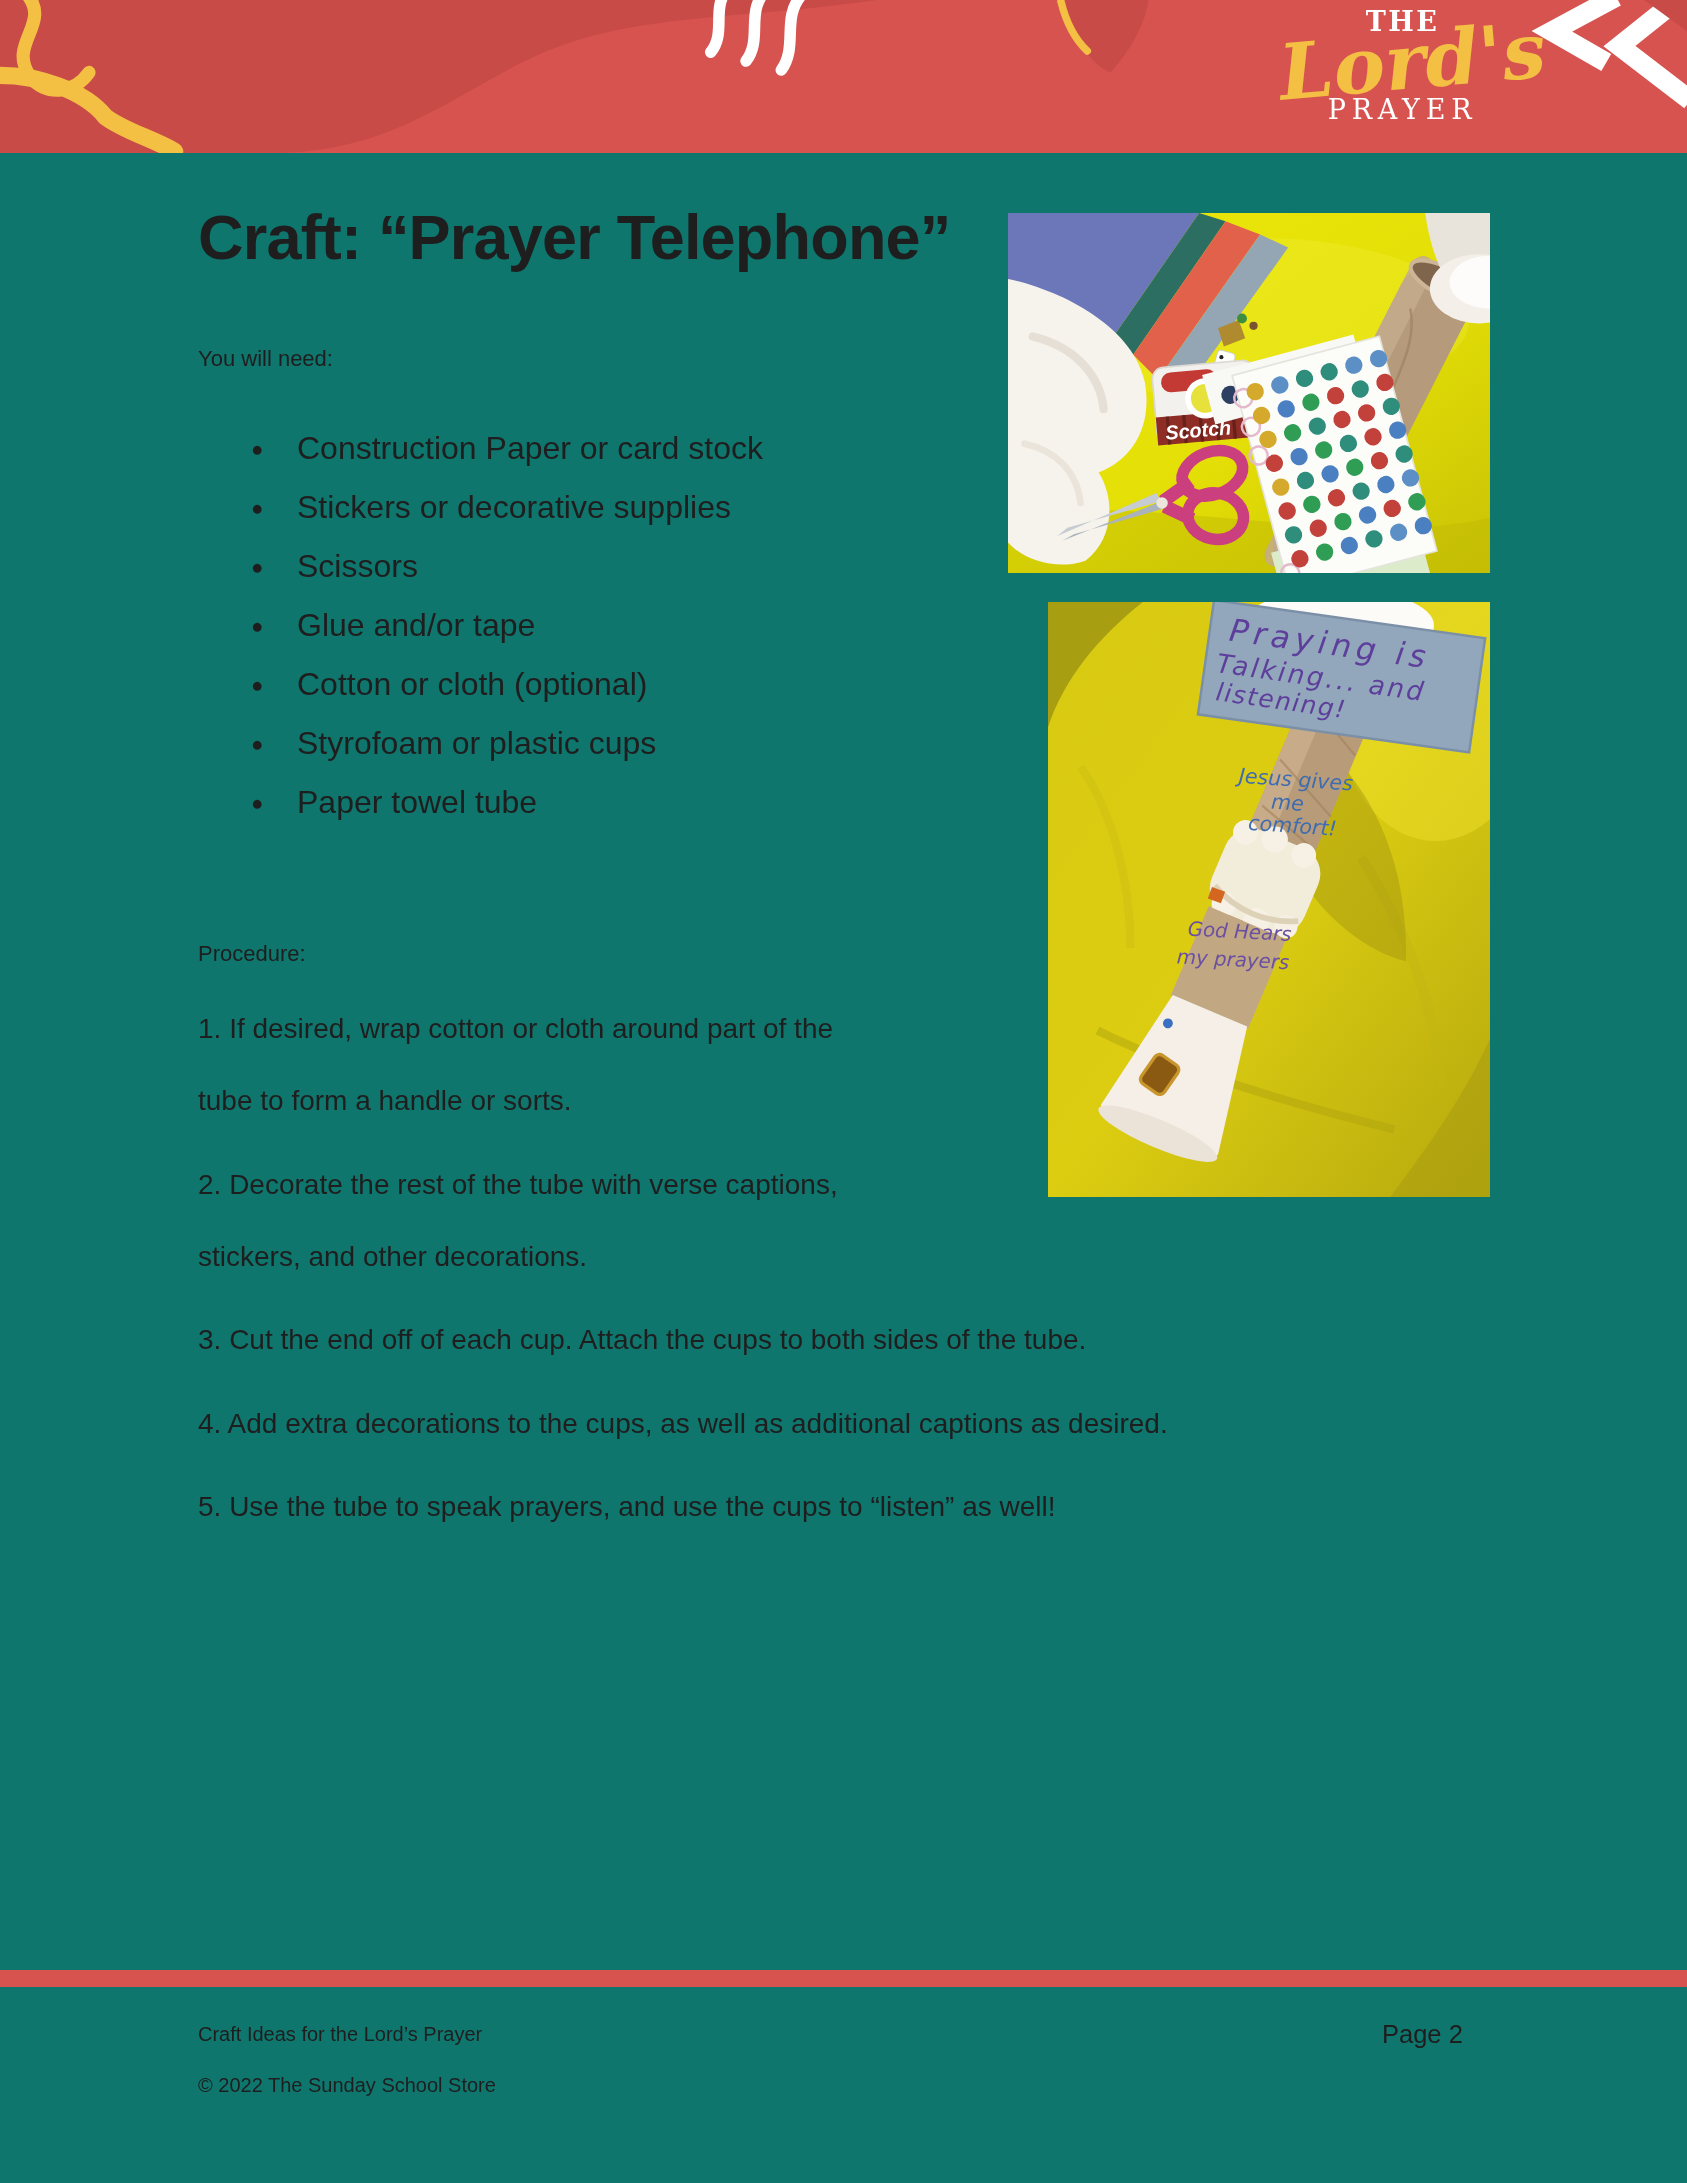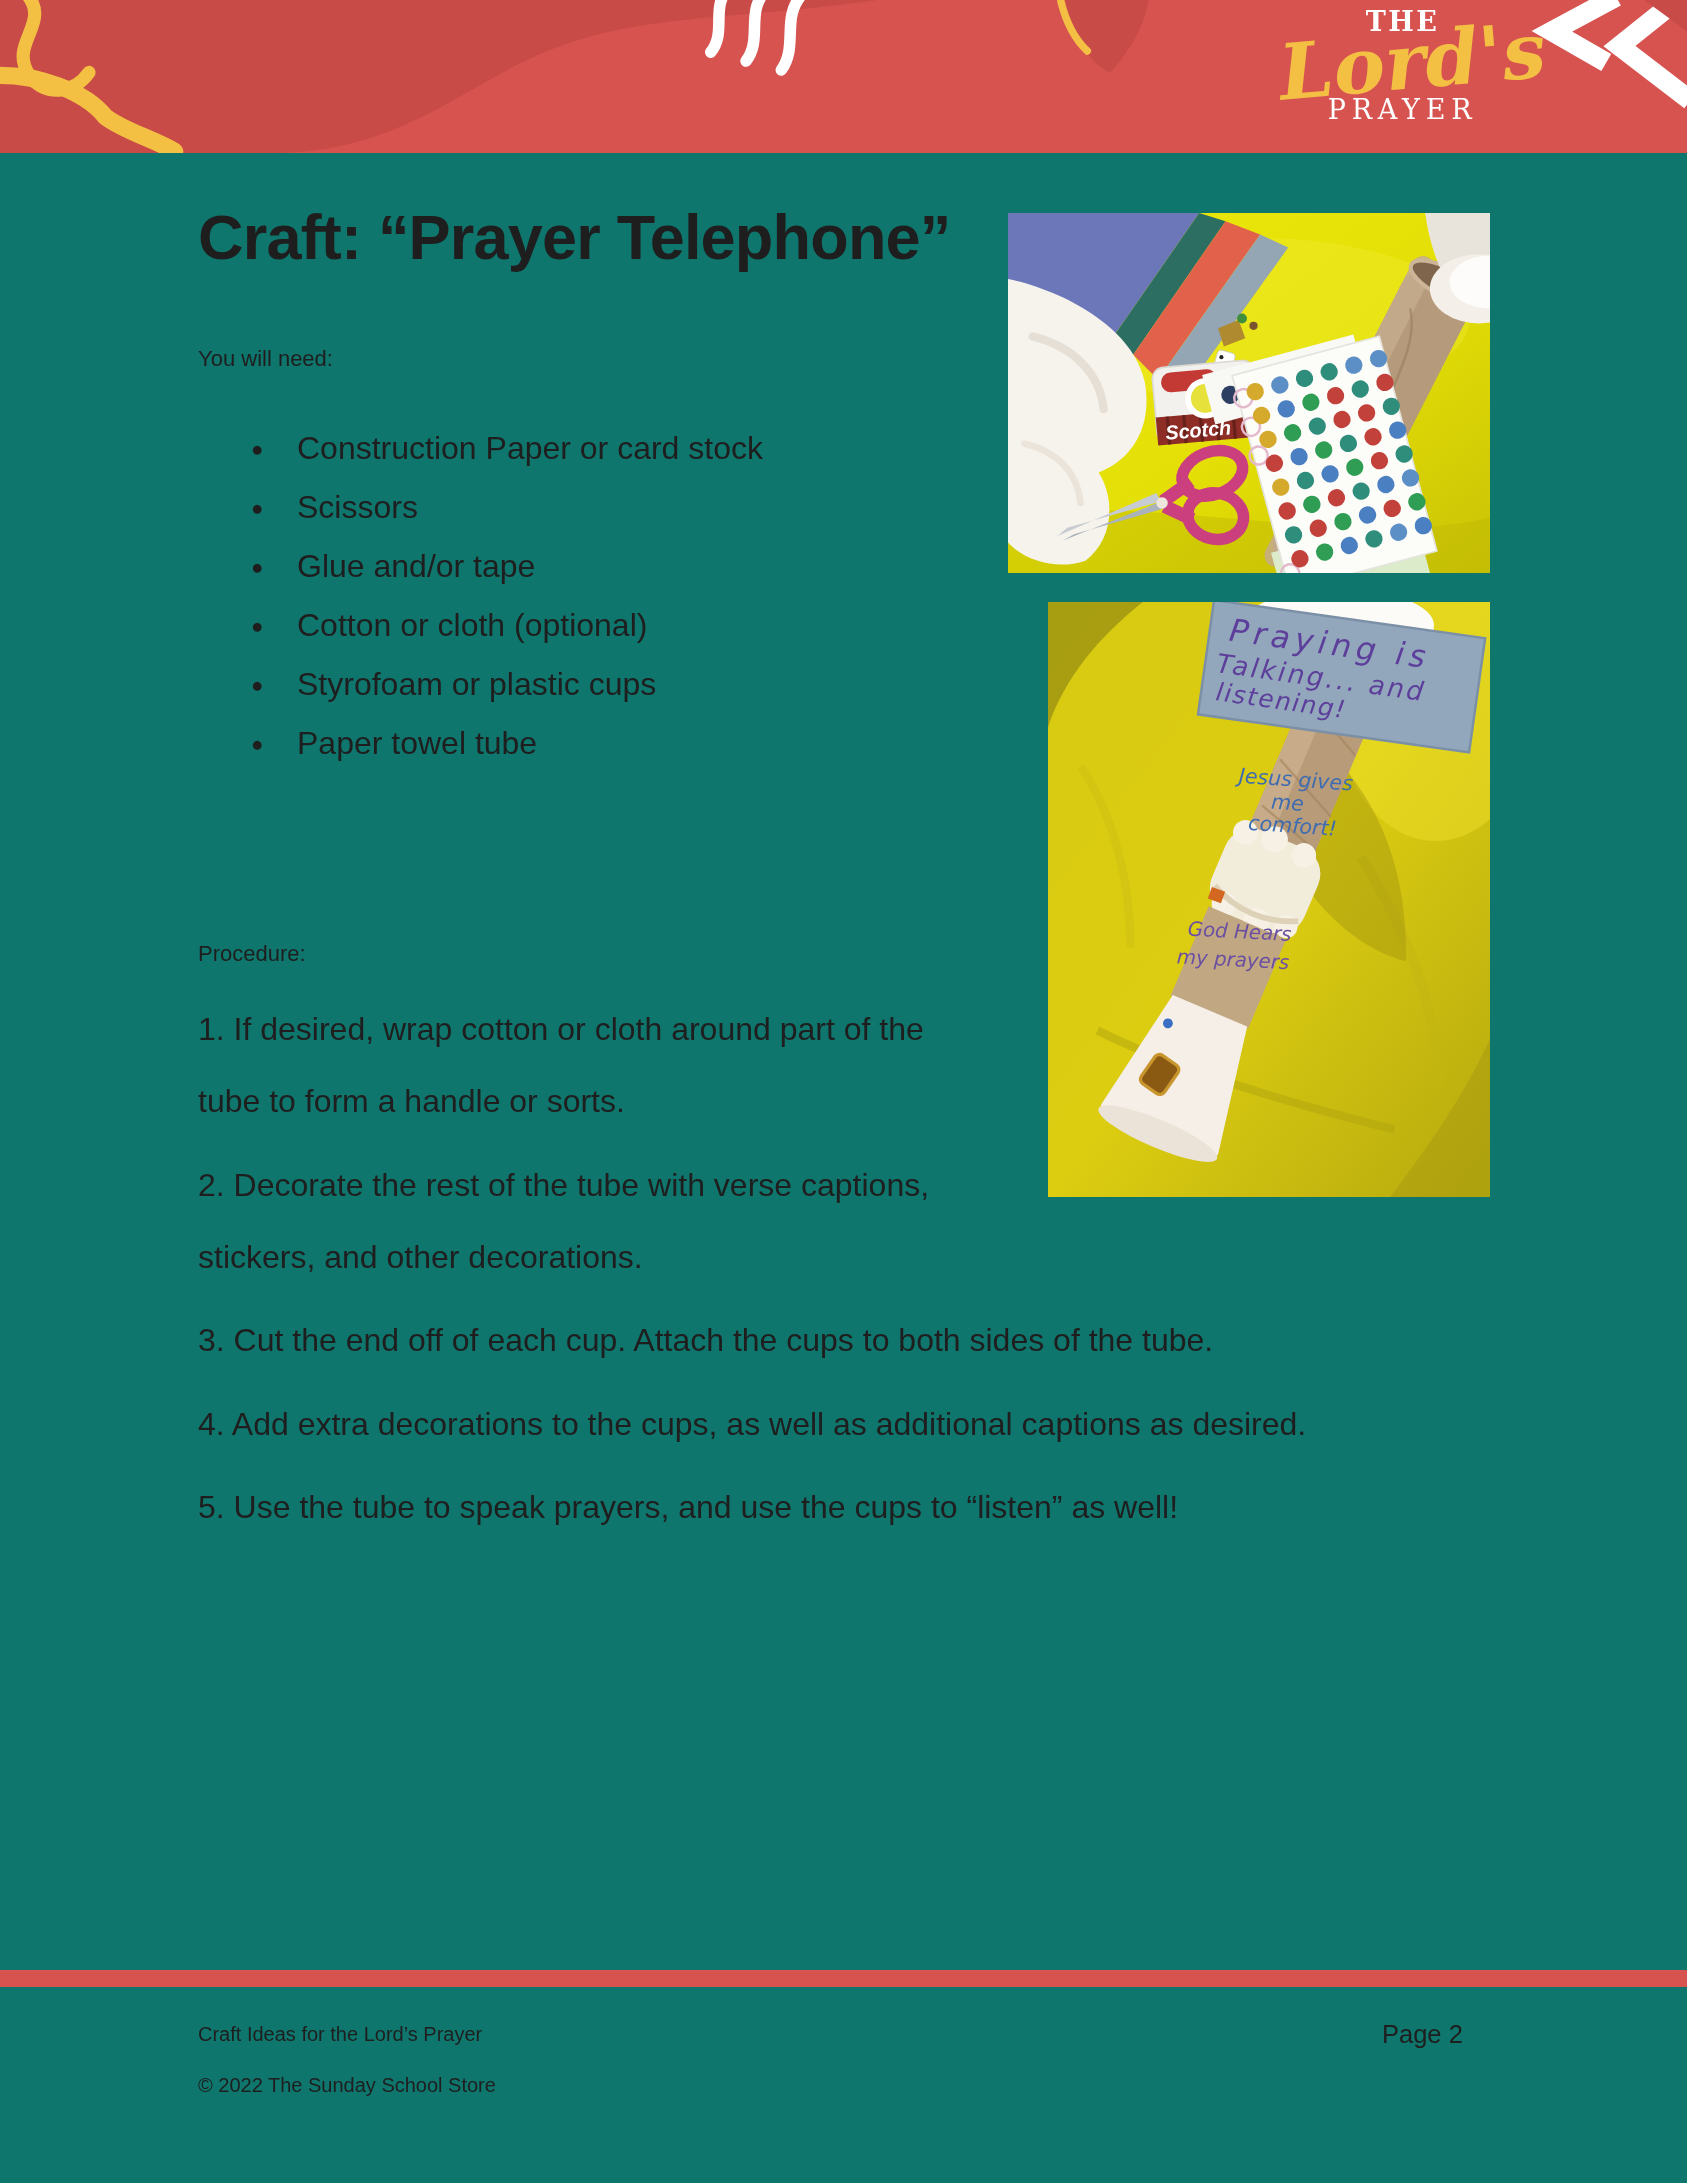--- a/index.html
+++ b/index.html
@@ -26,21 +26,21 @@
   }
   
   .title { position:absolute; left:198px; top:203px; font-size:63px; font-weight:700; letter-spacing:-0.8px; line-height:1.1; }
   .subhead { position:absolute; left:198px; font-size:22px; font-weight:400; line-height:40px; }
   #need { top:339px; }
   #proc { top:934px; }
   .materials { position:absolute; left:198px; top:419px; list-style:none; padding-left:99px; }
   .materials li { font-size:32px; line-height:59px; position:relative; }
   .materials li::before { content:"●"; position:absolute; left:-46px; top:0; font-size:20.6px; line-height:59px; color:#1e1e1e; }
   .steps { position:absolute; left:198px; top:993px; width:1318px; }
-  .steps p { font-size:32px; line-height:72px; margin:0 0 11.5px 0; white-space:pre-line; }
+  .steps p { font-size:28px; line-height:72px; margin:0 0 11.5px 0; white-space:pre-line; }
   
   .photo { position:absolute; overflow:hidden; }
   .photo svg { display:block; width:100%; height:100%; }
   #photo-supplies { left:1008px; top:213px; width:482px; height:360px; }
   #photo-craft   { left:1048px; top:602px; width:442px; height:595px; }
   
   .footer-band { position:absolute; left:0; top:1970px; width:1687px; height:16.5px; background:#d75350; }
   .footer-left { position:absolute; left:198px; top:2009px; font-size:20px; line-height:51px; }
   .footer-page { position:absolute; left:1382px; top:2009px; font-size:25.5px; line-height:51px; }
 </style>
@@ -74,20 +74,21 @@
       <div class="logo-prayer">PRAYER</div>
     </div>
   </header>
 
   <h1 class="title">Craft: “Prayer Telephone”</h1>
 
   <h2 class="subhead" id="need">You will need:</h2>
 
   <ul class="materials">
     <li>Construction Paper or card stock</li>
+    <li>Stickers or decorative supplies</li>
     <li>Scissors</li>
     <li>Glue and/or tape</li>
     <li>Cotton or cloth (optional)</li>
     <li>Styrofoam or plastic cups</li>
     <li>Paper towel tube</li>
   </ul>
 
   <h2 class="subhead" id="proc">Procedure:</h2>
 
   <div class="steps">

